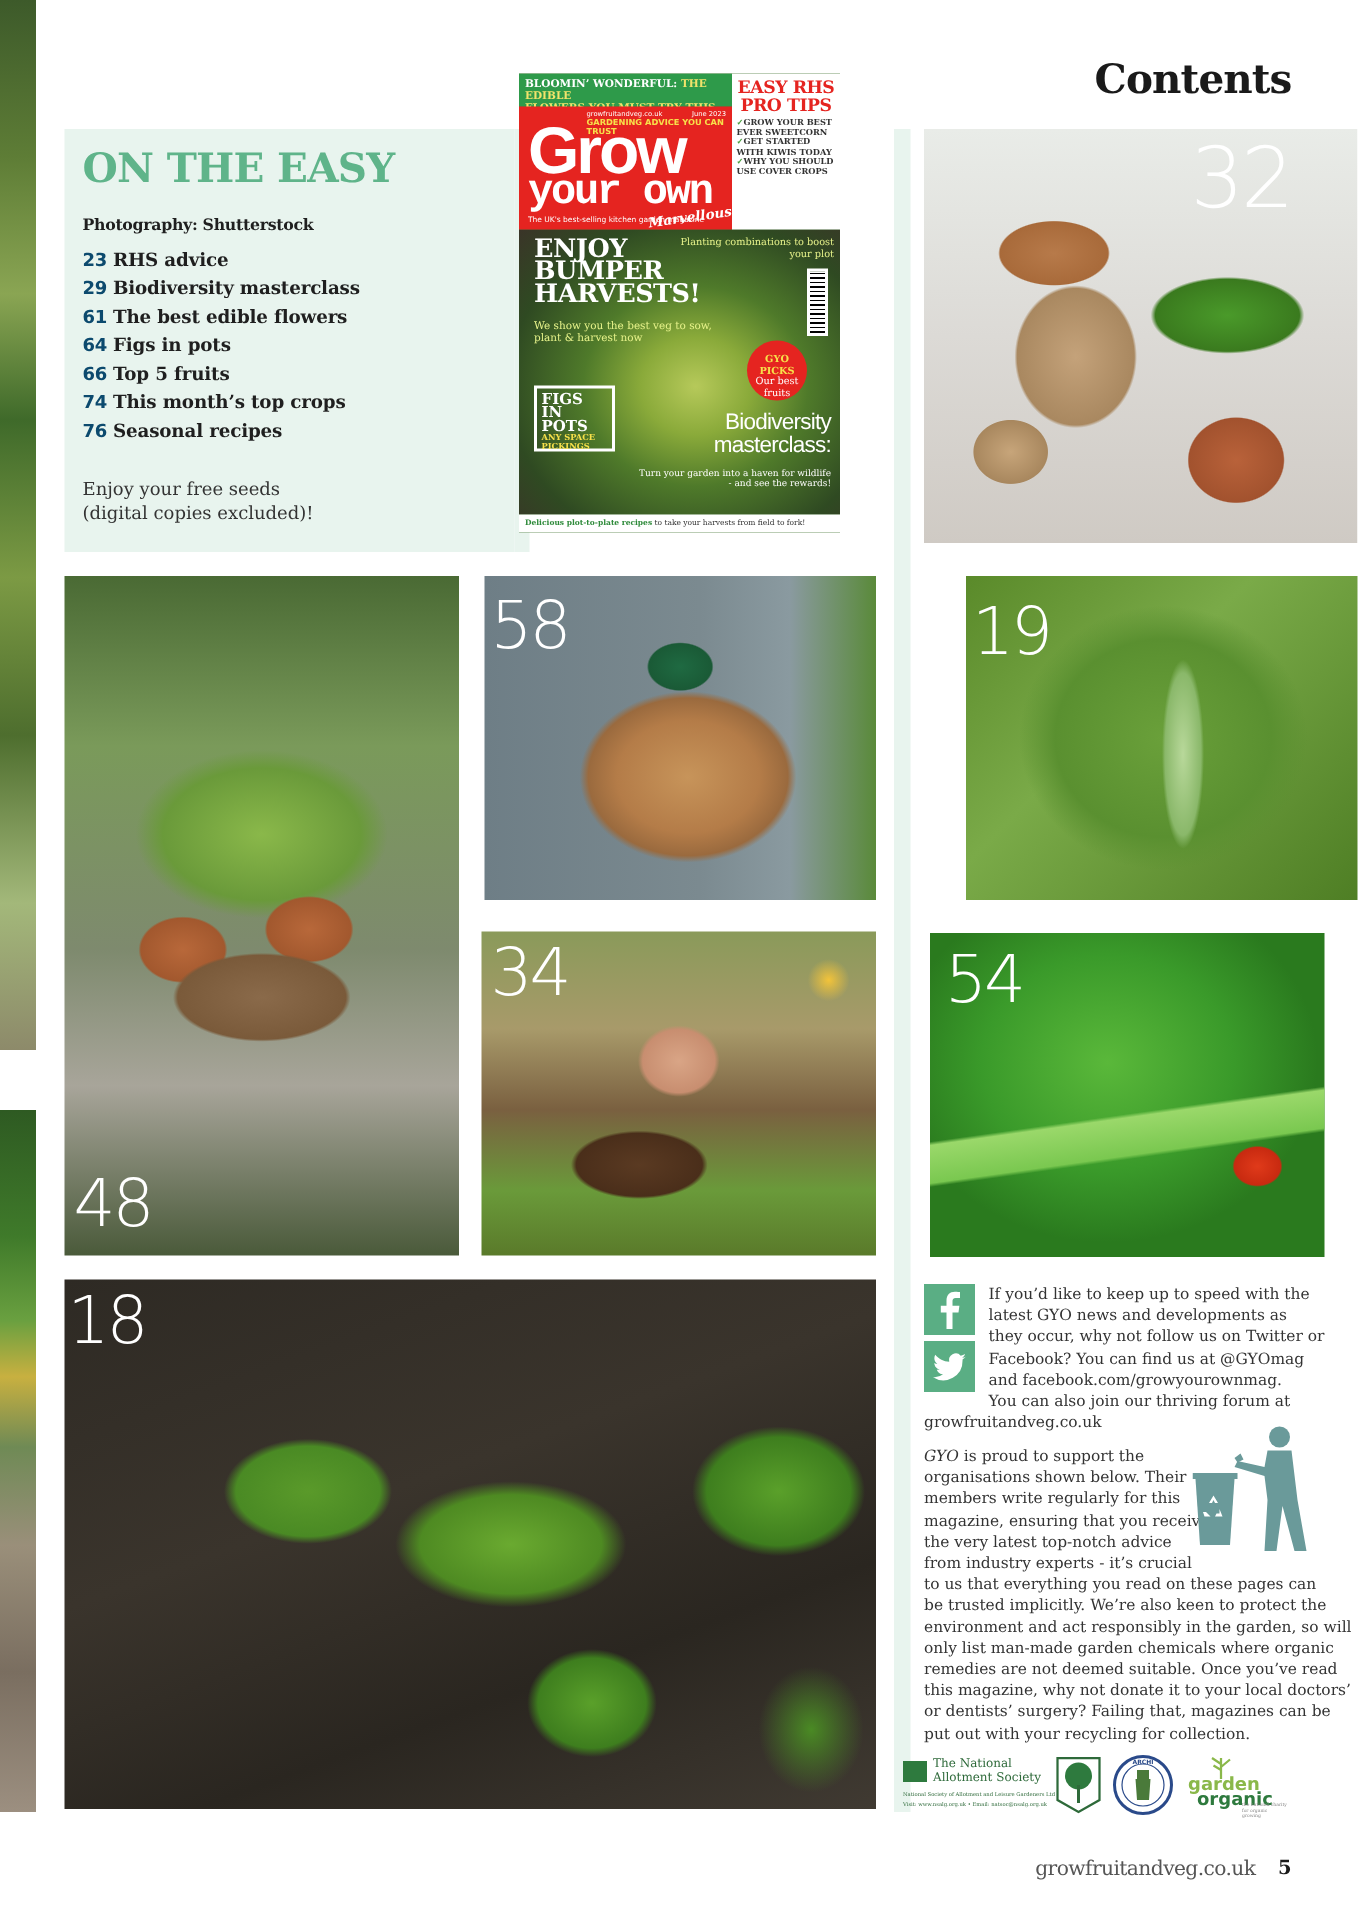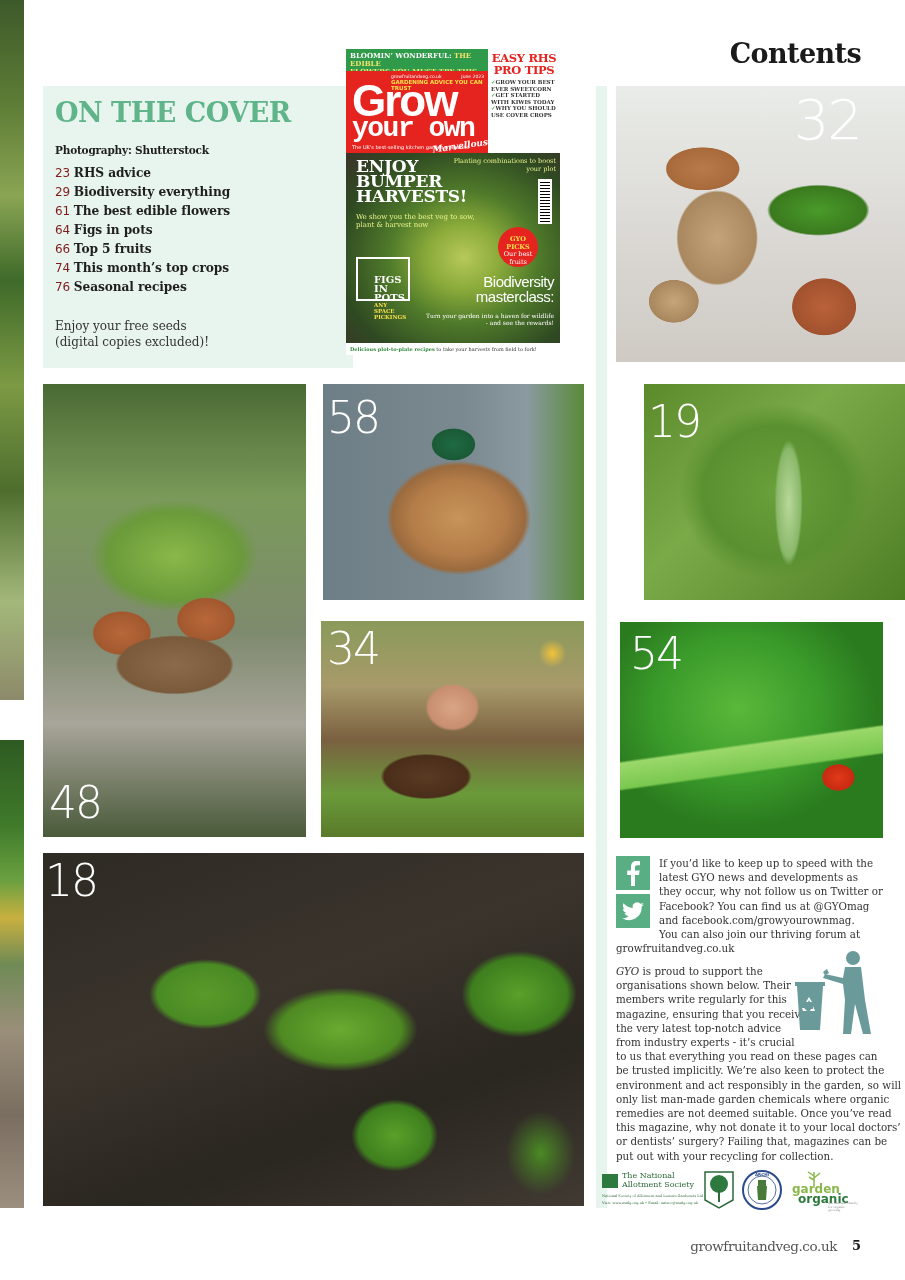--- a/index.html
+++ b/index.html
@@ -19,21 +19,21 @@
   
   .contents-title { right: 44px; top: 38px; font-family: "DejaVu Serif", serif; font-weight: bold; font-size: 27px; color: #1a1a1a; letter-spacing: -0.6px; }
 
   
   .cover-panel { left: 43px; top: 86px; width: 300px; height: 282px; background: #e8f4ee; }
   .cover-panel-ext { left: 343px; top: 86px; width: 10px; height: 282px; background: #e8f4ee; }
   .cover-heading { left: 55px; top: 97px; font-family: "DejaVu Serif", serif; font-weight: bold; font-size: 27px; color: #5fb48a; letter-spacing: -0.5px; }
   .cover-credit { left: 55px; top: 144px; font-size: 10.5px; font-weight: bold; color: #1f1f1f; letter-spacing: -0.2px; }
   .cover-list { left: 55px; top: 164px; list-style: none; }
   .cover-list li { font-size: 12.2px; line-height: 19px; color: #1f1f1f; white-space: nowrap; letter-spacing: -0.1px;}
-  .cover-list .pg { font-family: "DejaVu Sans", sans-serif; font-weight: normal; color: #7f1d1d; font-size: 12px; }
+  .cover-list .pg { font-family: "DejaVu Sans", sans-serif; font-weight: bold; color: #0c4a6e; font-size: 12px; }
   .cover-list .ttl { font-weight: bold; }
   .cover-note { left: 55px; top: 318px; font-size: 12px; line-height: 16px; color: #333; }
 
   
   .mag { left: 346px; top: 49px; width: 214px; height: 306px; background: #4a7a3a; overflow: hidden; }
   .mag .top-green { position:absolute; left:0; top:0; width:142px; height:22px; background:#2e9a4a; padding:3px 4px; font-size:7px; line-height:8px; font-weight:bold; color:#fff; }
   .mag .top-green .accent { color:#f2e36b; }
   .mag .red { position:absolute; left:0; top:22px; width:142px; height:82px; background:#e52420; color:#fff; }
   .mag .red .url { position:absolute; left:45px; top:3px; font-size:4.5px; font-family:"DejaVu Sans",sans-serif; }
   .mag .red .date { position:absolute; right:4px; top:3px; font-size:4.5px; font-family:"DejaVu Sans",sans-serif; }
@@ -48,21 +48,21 @@
   .mag .tips li .chk { color:#4aa040; }
   .mag .photo { position:absolute; left:0; top:104px; width:214px; height:190px;
     background: radial-gradient(ellipse at 55% 55%, #b6c95a 0%, #8aaa3a 22%, #4f7a2a 45%, #2f4a22 75%, #3a3428 100%); }
   .mag .marv { position:absolute; right:4px; top:88px; color:#fff; font-style:italic; font-size:9px; font-weight:bold; line-height:9px; text-align:right; transform: rotate(-8deg); }
   .mag .plant { position:absolute; right:4px; top:108px; color:#e6f28a; font-size:6.5px; line-height:8px; text-align:right; }
   .mag .enjoy { position:absolute; left:10px; top:110px; color:#fff; font-weight:bold; font-size:17px; line-height:15px; letter-spacing:-0.3px; }
   .mag .enjoy-sub { position:absolute; left:10px; top:164px; color:#e6f28a; font-size:7px; line-height:8px; }
   .mag .barcode { position:absolute; right:8px; top:130px; width:14px; height:45px; background: repeating-linear-gradient(0deg,#000 0 1px,#fff 1px 3px); border:2px solid #fff; }
   .mag .gyo { position:absolute; left:152px; top:178px; width:40px; height:40px; border-radius:50%; background:#e52420; color:#fff; text-align:center; font-size:6.5px; line-height:7.5px; padding-top:9px; }
   .mag .gyo b { color:#f7e04a; }
-  .mag .figs { position:absolute; left:10px; top:208px; width:54px; height:44px; border:2px solid #fff; color:#fff; font-weight:bold; font-size:10px; line-height:9px; padding:16px; }
+  .mag .figs { position:absolute; left:10px; top:208px; width:54px; height:44px; border:2px solid #fff; color:#fff; font-weight:bold; font-size:10px; line-height:9px; padding:3px; }
   .mag .figs .s { color:#f7e04a; font-size:5.5px; line-height:6px; display:block; }
   .mag .bio { position:absolute; right:6px; top:225px; color:#fff; font-size:15px; line-height:15px; text-align:right; font-family:Liberation Sans, sans-serif; letter-spacing:-0.5px; }
   .mag .bio-sub { position:absolute; right:6px; top:263px; color:#fff; font-size:6px; line-height:7px; text-align:right; }
   .mag .bottom { position:absolute; left:0; top:294px; width:214px; height:12px; background:#fff; font-size:5px; color:#333; padding:3px 4px; white-space:nowrap; }
   .mag .bottom b { color:#2e8a3a; }
 
   
   .vdivider { left: 596px; top: 86px; width: 11px; height: 1122px; background: #e8f4ee; }
 
   
@@ -156,25 +156,25 @@
 <div class="abs left-strip">
   <div class="seg1"></div>
   <div class="seg1-gap"></div>
   <div class="seg2"></div>
 </div>
 
 <h1 class="abs contents-title">Contents</h1>
 
 <div class="abs cover-panel"></div>
 <div class="abs cover-panel-ext"></div>
-<h2 class="abs cover-heading">ON THE COVER</h2>
+<h2 class="abs cover-heading">ON THE EASY</h2>
 <div class="abs cover-credit">Photography: Shutterstock</div>
 <ul class="abs cover-list">
   <li><span class="pg">23</span> <span class="ttl">RHS advice</span></li>
-  <li><span class="pg">29</span> <span class="ttl">Biodiversity everything</span></li>
+  <li><span class="pg">29</span> <span class="ttl">Biodiversity masterclass</span></li>
   <li><span class="pg">61</span> <span class="ttl">The best edible flowers</span></li>
   <li><span class="pg">64</span> <span class="ttl">Figs in pots</span></li>
   <li><span class="pg">66</span> <span class="ttl">Top 5 fruits</span></li>
   <li><span class="pg">74</span> <span class="ttl">This month’s top crops</span></li>
   <li><span class="pg">76</span> <span class="ttl">Seasonal recipes</span></li>
 </ul>
 <div class="abs cover-note">
   <span>Enjoy your free seeds</span><br>
   <span>(digital copies excluded)!</span>
 </div>

